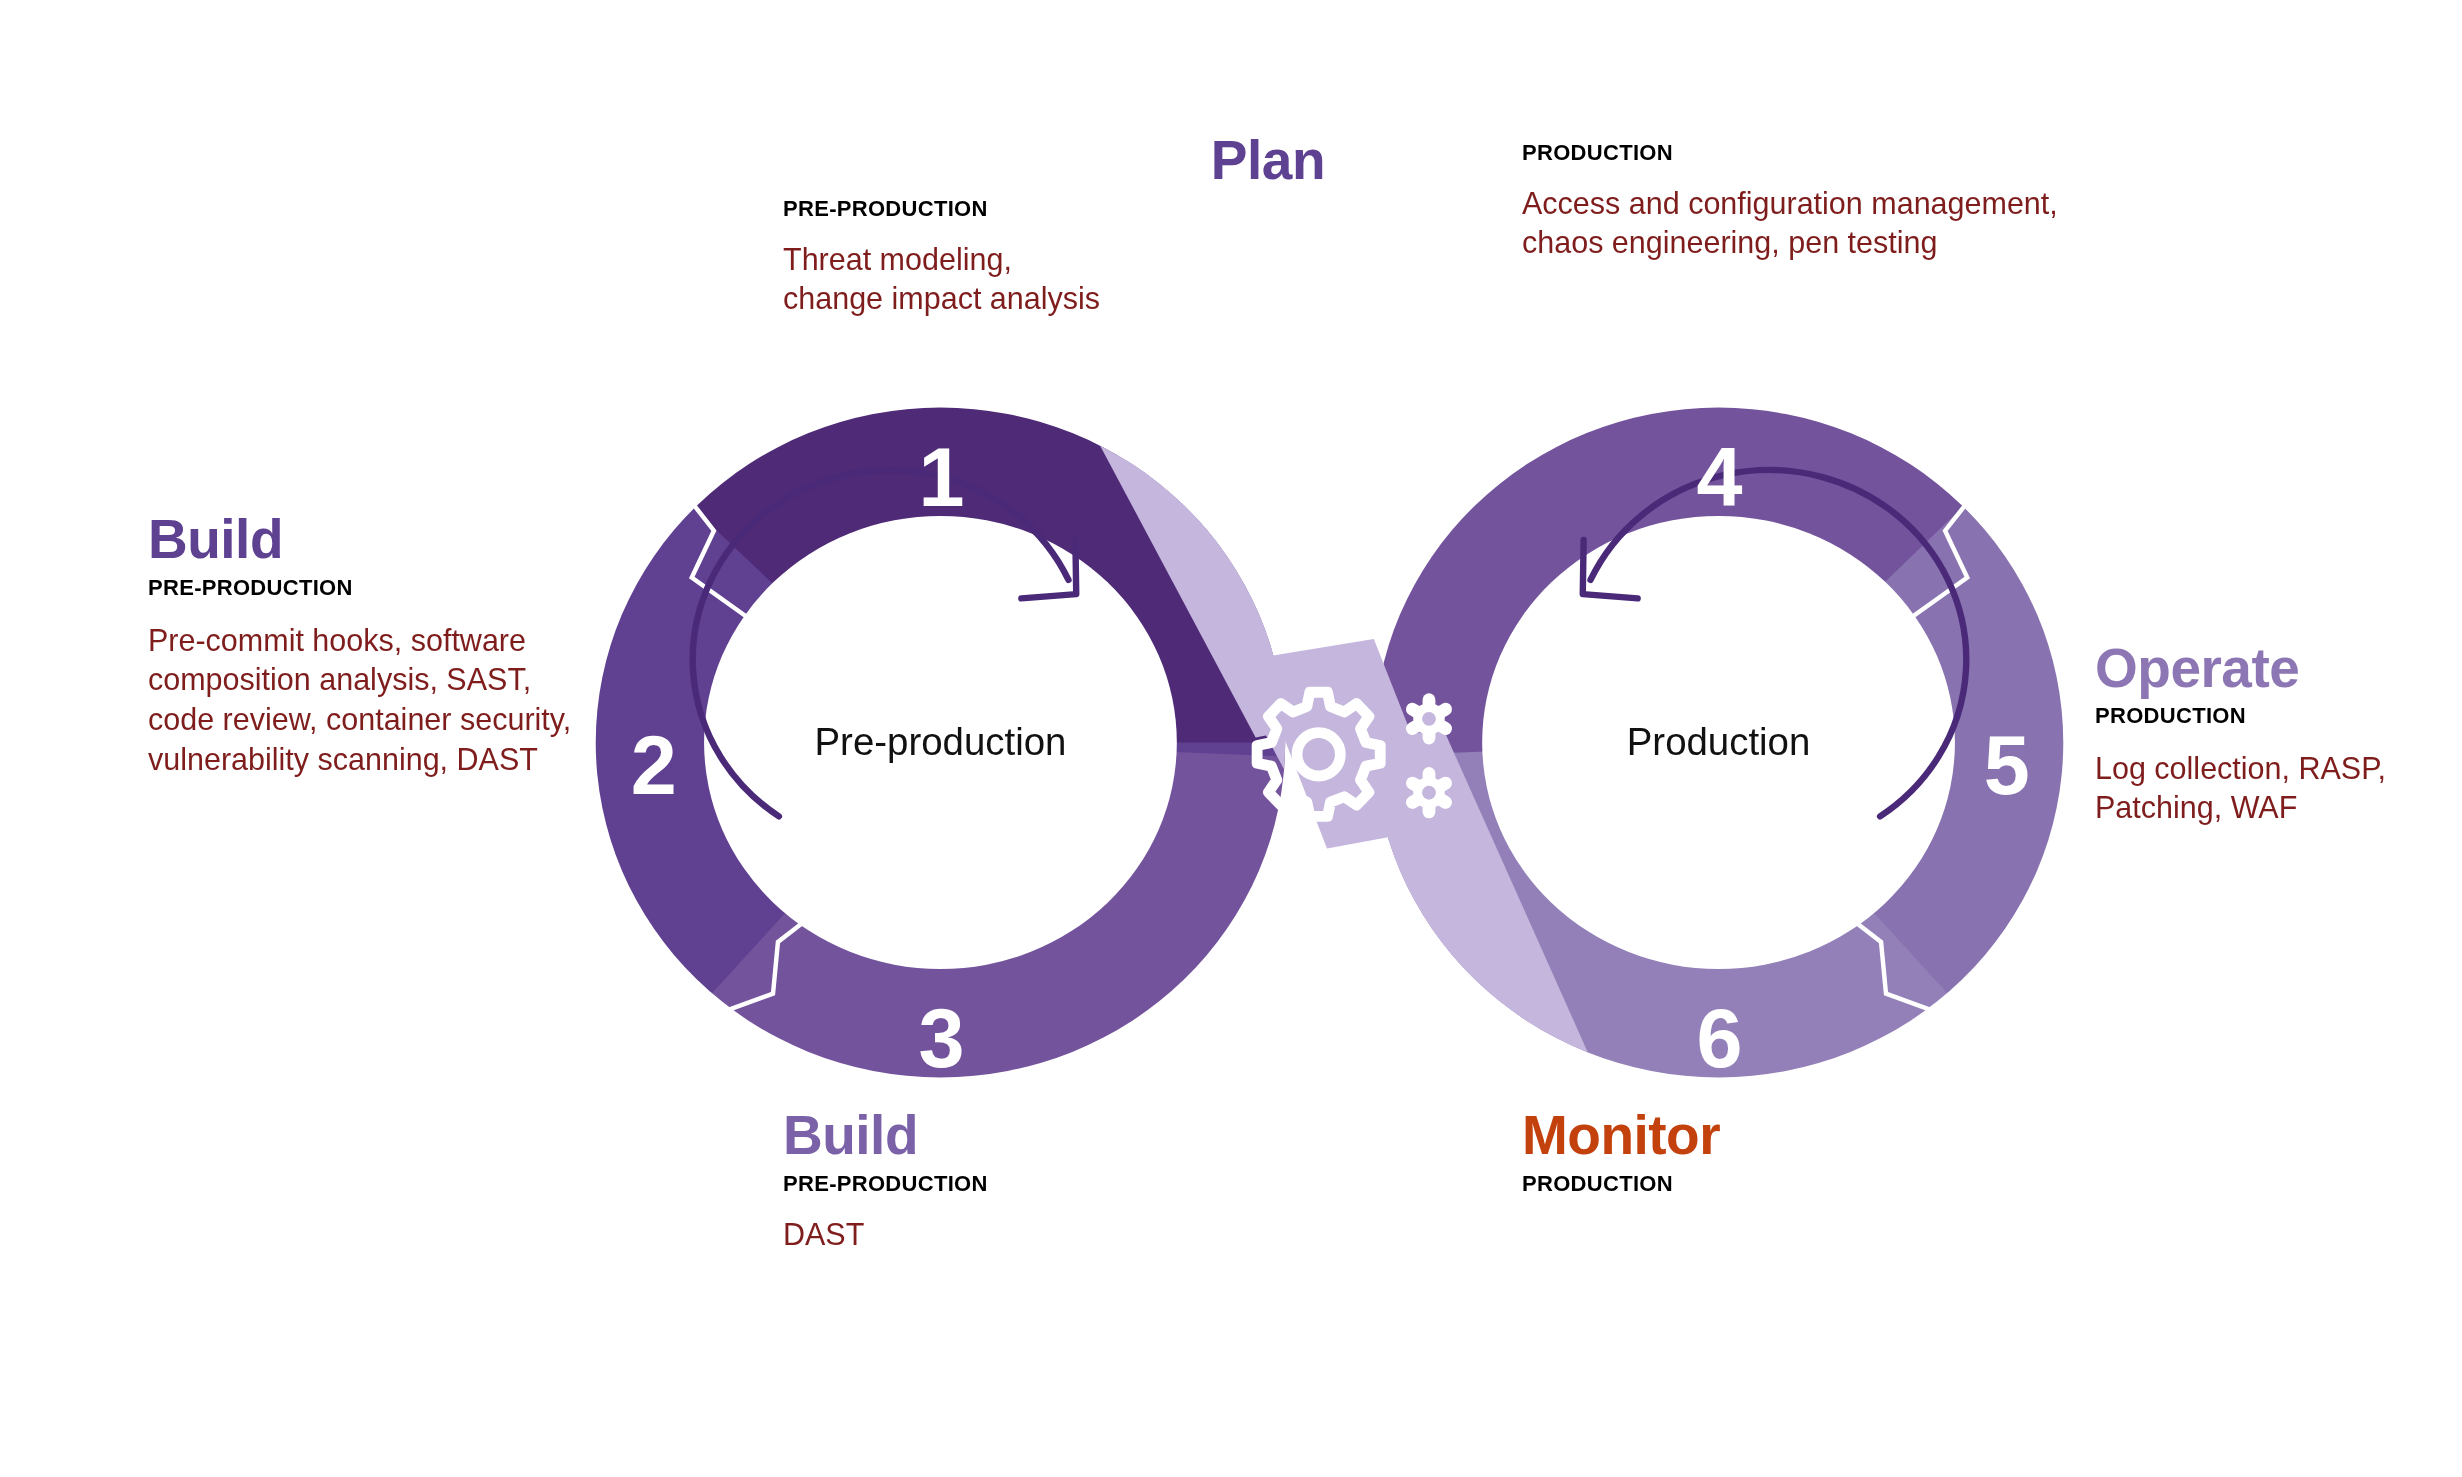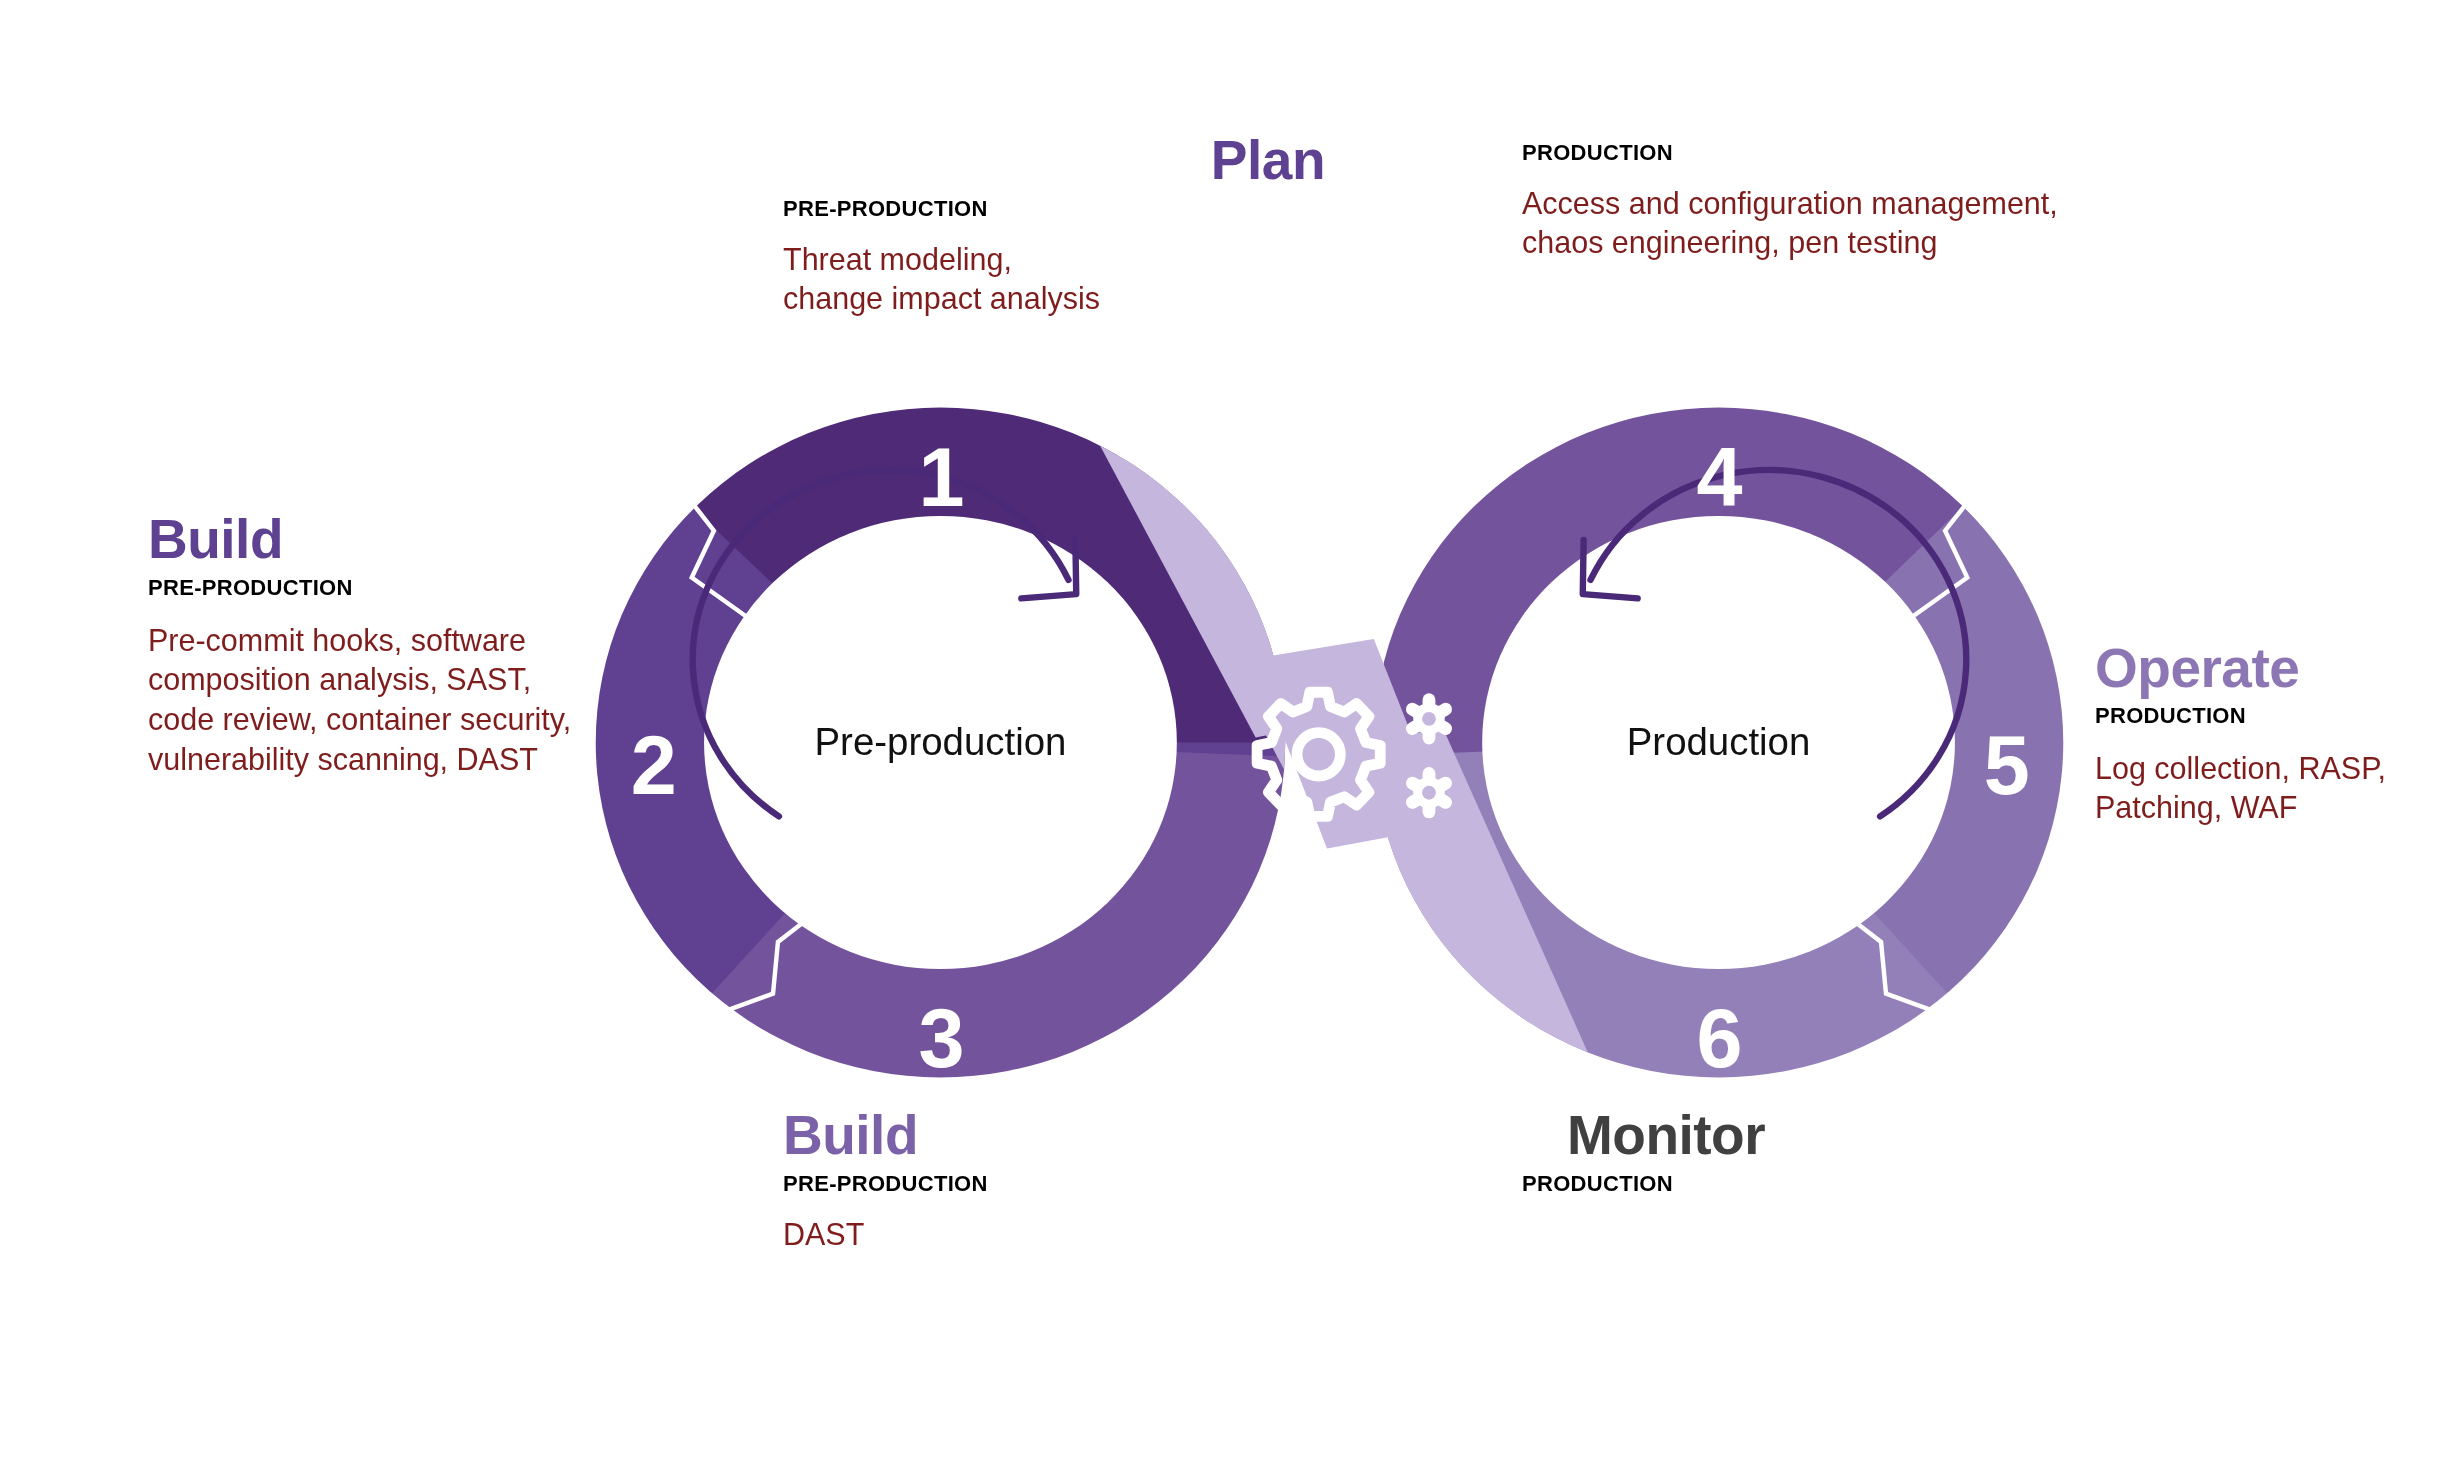--- a/index.html
+++ b/index.html
@@ -102,21 +102,21 @@
 Patching, WAF</div>
 </div>
 
 <div class="block" id="block-test">
   <div class="blk-title" style="color: rgb(123, 98, 168);">Build</div>
   <div class="blk-sub">PRE-PRODUCTION</div>
   <div class="blk-body">DAST</div>
 </div>
 
 <div class="block" id="block-monitor">
-  <div class="blk-title" style="color: #404040; margin-left: 45px;">Monitor</div>
+  <div class="blk-title" style="color: #c2410c;">Monitor</div>
   <div class="blk-sub">PRODUCTION</div>
 </div>
 
 <div id="loop-wrap">
 <svg id="loop-svg" viewBox="0 0 3100 1460" xmlns="http://www.w3.org/2000/svg">
 
   <defs>
 
     <mask id="mask-left-ring">
       <rect x="0" y="0" width="3100" height="1460" fill="black"></rect>

